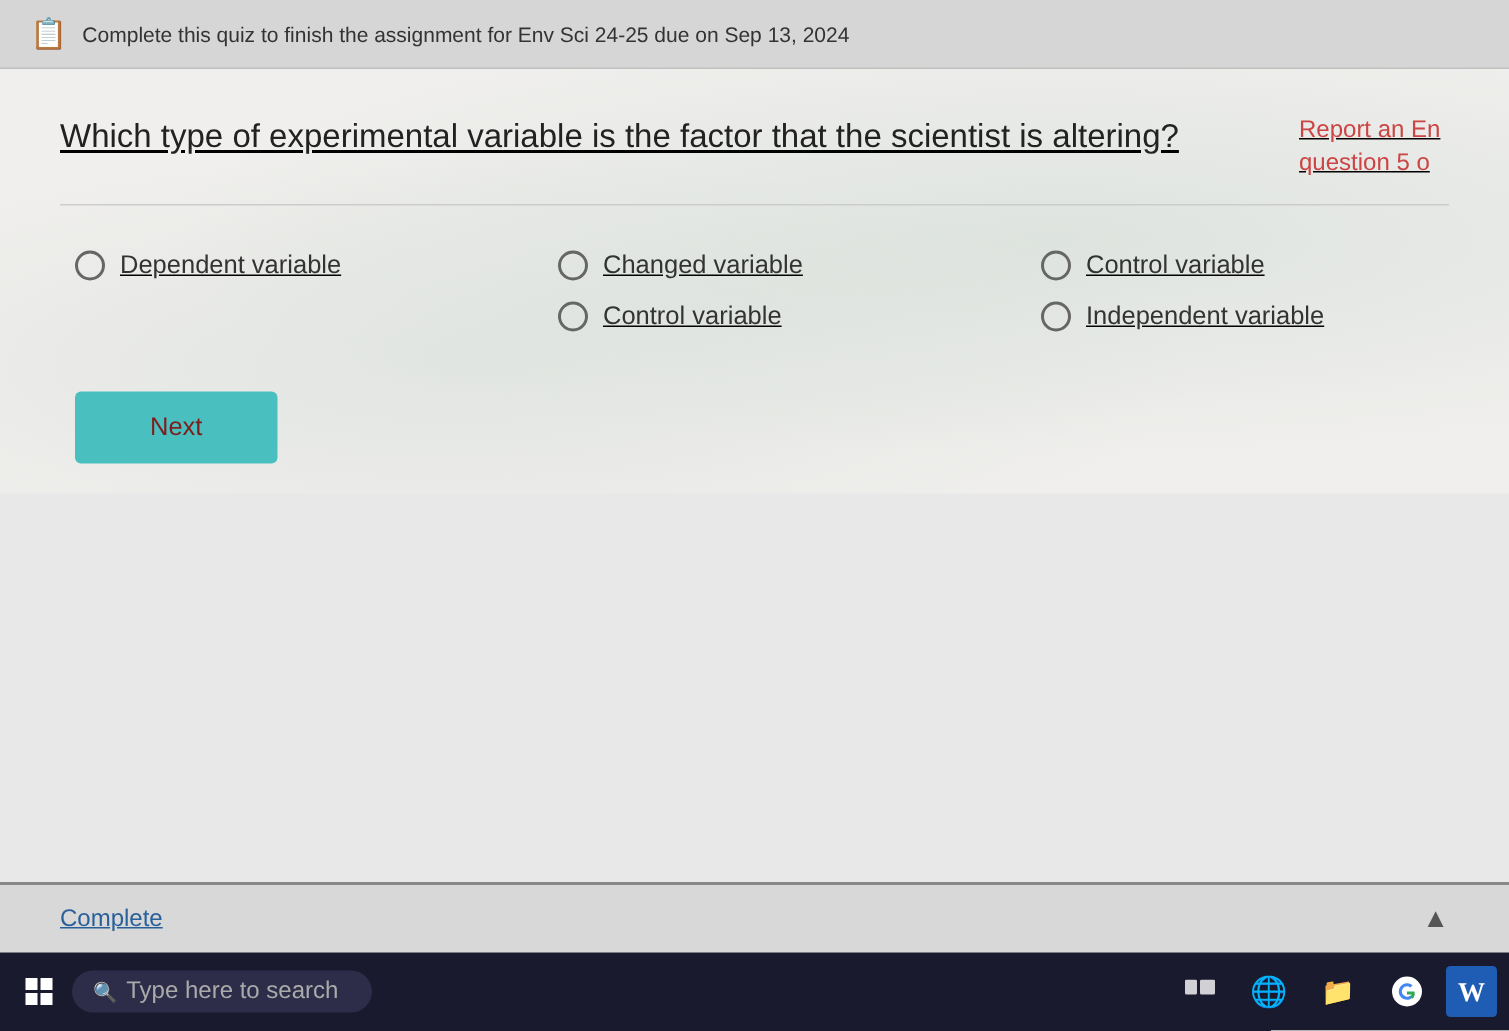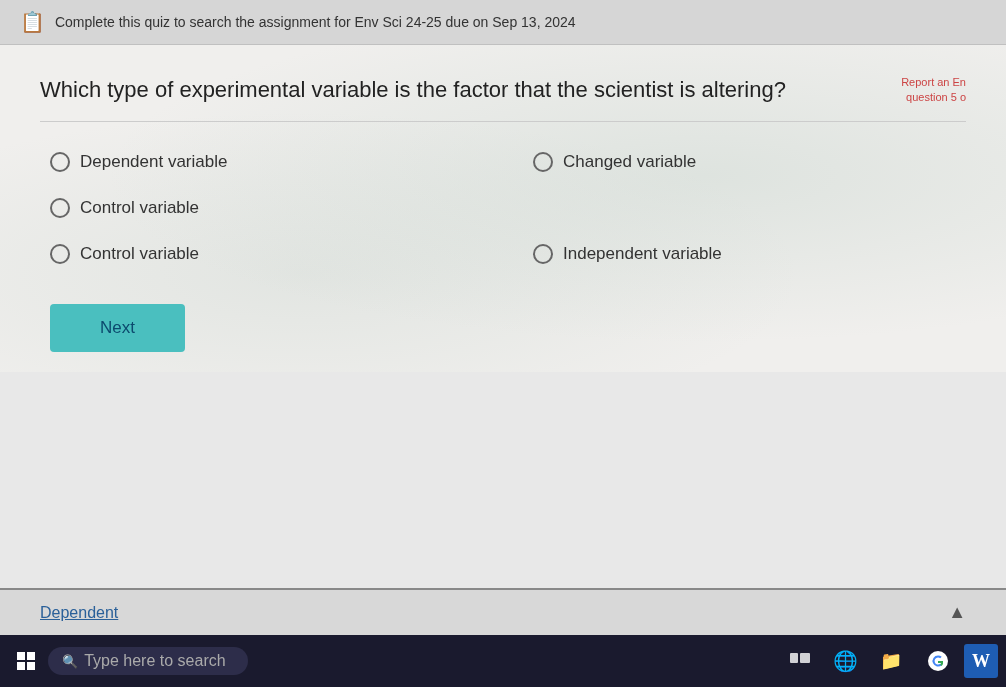--- a/index.html
+++ b/index.html
@@ -40,55 +40,55 @@
 
     
     .main-content {
       background: #f0efed;
       padding: 30px 40px 20px 40px;
       position: relative;
       flex: 1;
       background-image: 
         radial-gradient(ellipse at 70% 40%, rgba(180,200,190,0.3) 0%, transparent 60%),
         radial-gradient(ellipse at 30% 70%, rgba(170,190,180,0.2) 0%, transparent 50%);
+      text-decoration: underline;
     }
 
     .question-area {
       display: flex;
       justify-content: space-between;
       align-items: flex-start;
       border-bottom: 1px solid #ccc;
       padding-bottom: 15px;
       margin-bottom: 25px;
     }
 
     .question-text {
       font-size: 22px;
       color: #222;
       font-weight: 400;
       line-height: 1.35;
       max-width: 780px;
     }
 
     .report-link {
-      font-size: 11px;
+      font-size: 16px;
       color: #cc4444;
-      text-align: right;
       white-space: nowrap;
       margin-left: 10px;
       cursor: pointer;
       min-width: 100px;
       line-height: 1.4;
     }
 
     
     .options-grid {
       display: grid;
-      grid-template-columns: 1fr 1fr;
-      gap: 16px 60px;
+      grid-template-columns: 1fr 1fr 1fr;
+      gap: 4px 60px;
       margin-bottom: 35px;
       padding: 0 10px;
     }
 
     .option {
       display: flex;
       align-items: center;
       gap: 10px;
       font-size: 17px;
       color: #333;
@@ -102,21 +102,21 @@
       border-radius: 50%;
       border: 2px solid #666;
       background: transparent;
       flex-shrink: 0;
       cursor: pointer;
     }
 
     
     .next-btn {
       background: #4abfbf;
-      color: #0c4a6e;
+      color: #7f1d1d;
       border: none;
       border-radius: 4px;
       padding: 14px 50px;
       font-size: 17px;
       cursor: pointer;
       font-weight: 500;
       margin-left: 10px;
     }
 
     
@@ -246,21 +246,21 @@
     .earth-icon {
       font-size: 20px;
     }
   </style>
 </head>
 <body>
 
 <div class="banner">
   <span class="banner-icon">📋</span>
   <span class="banner-text">
-    <span>Complete this quiz to search the assignment for </span><strong>Env Sci 24-25</strong><span> due on </span><strong>Sep 13, 2024</strong>
+    <span>Complete this quiz to finish the assignment for </span><strong>Env Sci 24-25</strong><span> due on </span><strong>Sep 13, 2024</strong>
   </span>
 </div>
 
 <div class="main-content">
 
   
   <div class="question-area">
     <div class="question-text">Which type of experimental variable is the factor that the scientist is altering?</div>
     <div class="report-link">
       <span>Report an En</span><br>
@@ -299,21 +299,21 @@
     </div>
 
   </div>
 
   
   <button class="next-btn">Next</button>
 
 </div>
 
 <div class="worksheet-area">
-  <span class="worksheet-label">Dependent</span>
+  <span class="worksheet-label">Complete</span>
   <span class="worksheet-arrow">▲</span>
 </div>
 
 <div class="taskbar">
 
   <div class="taskbar-start">
     <div class="win-icon">
       <span></span>
         <span></span>
         <span></span>

